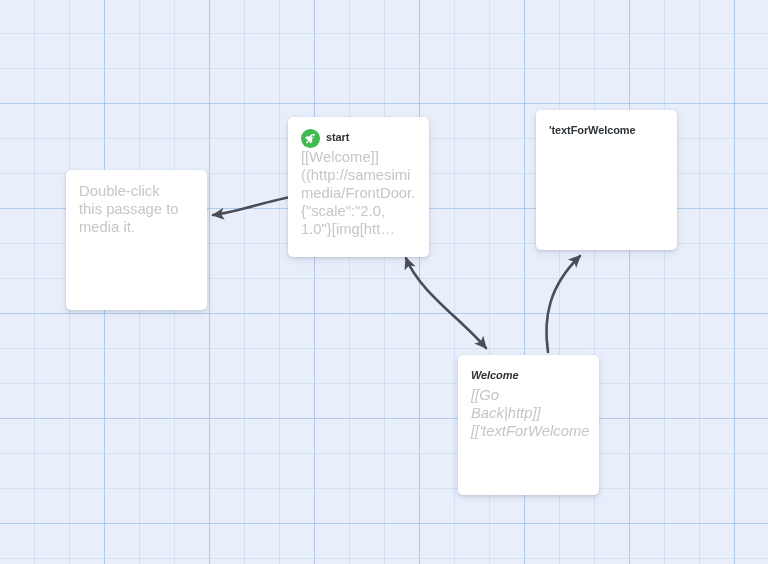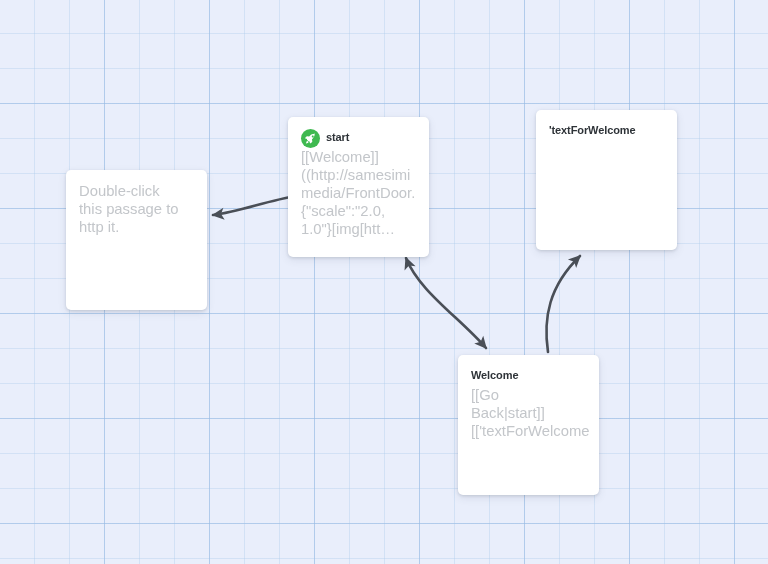--- a/index.html
+++ b/index.html
@@ -119,21 +119,21 @@
     <path d="M 297 196 C 268 200 240 212 213 215" fill="none" stroke="#4a4f57" stroke-width="2.6" stroke-linecap="round" marker-end="url(#arrowhead)"></path>
 
     <path d="M 406 258 C 419 291 460 318 486 348" fill="none" stroke="#4a4f57" stroke-width="2.6" stroke-linecap="round" marker-start="url(#arrowhead)" marker-end="url(#arrowhead)"></path>
 
     <path d="M 548 352 C 543 318 549 286 580 256" fill="none" stroke="#4a4f57" stroke-width="2.6" stroke-linecap="round" marker-end="url(#arrowhead)"></path>
   </svg>
 
   <div class="passage" style="left:66px; top:170px;">
     <div class="passage-excerpt nowrap-lines">Double-click
 this passage to
-http it.</div>
+media it.</div>
   </div>
 
   <div class="passage" style="left:288px; top:117px;">
     <div class="passage-title-row">
       <span class="rocket-badge">
         <svg width="13" height="13" viewBox="0 0 24 24" aria-hidden="true">
           <path fill="#ffffff" d="M20.6 3.4c-3.6-.5-7.1.8-9.6 3.3L9.4 8.3l-3.3-.6c-.5-.1-1 .1-1.4.4L2.3 10.5c-.5.5-.3 1.3.3 1.5l3.1 1.1c-.2.6-.3 1-.3 1l3.5 3.5s.4-.1 1-.3l1.1 3.1c.2.6 1 .8 1.5.3l2.4-2.4c.4-.4.5-.9.4-1.4l-.6-3.3 1.6-1.6c2.5-2.5 3.8-6 3.3-9.6-.05-.3-.25-.5-.55-.6zM15 9.6a1.85 1.85 0 1 1 2.6-2.6A1.85 1.85 0 0 1 15 9.6z"></path>
           <path fill="#ffffff" d="M5.2 17.3c-.9.9-1.3 3.9-1.3 3.9s3-.4 3.9-1.3a1.85 1.85 0 0 0-2.6-2.6z"></path>
         </svg>
       </span>
@@ -145,22 +145,22 @@
 {"scale":"2.0,
 1.0"}[img[htt…</div>
   </div>
 
   <div class="passage" style="left:536px; top:110px;">
     <div class="passage-title-row">
       <div class="passage-title">'textForWelcome</div>
     </div>
   </div>
 
-  <div class="passage" style="left:458px; top:355px;">
+  <div class="passage" style="left:458px; top:355px;font-style:italic;">
     <div class="passage-title-row">
       <div class="passage-title">Welcome</div>
     </div>
     <div class="passage-excerpt nowrap-lines">[[Go
-Back|start]]
+Back|http]]
 [['textForWelcome</div>
   </div>
 
 </div>
 
 </body></html>

